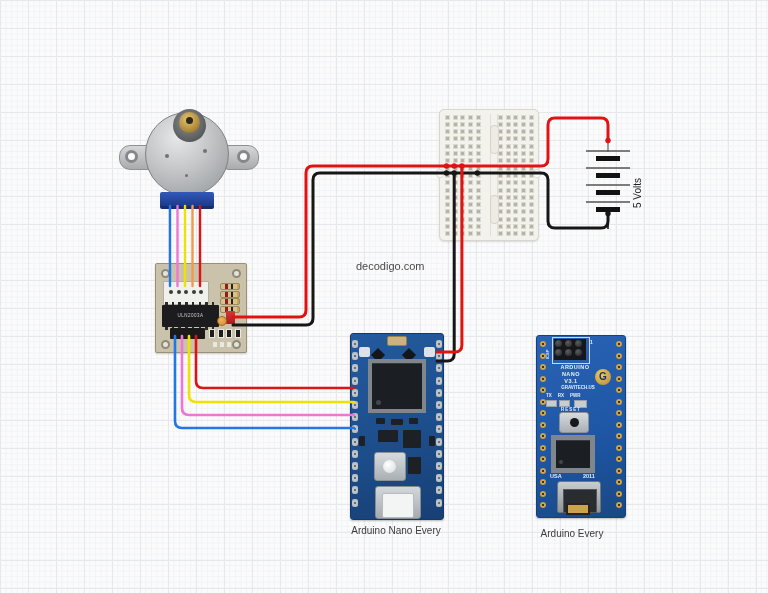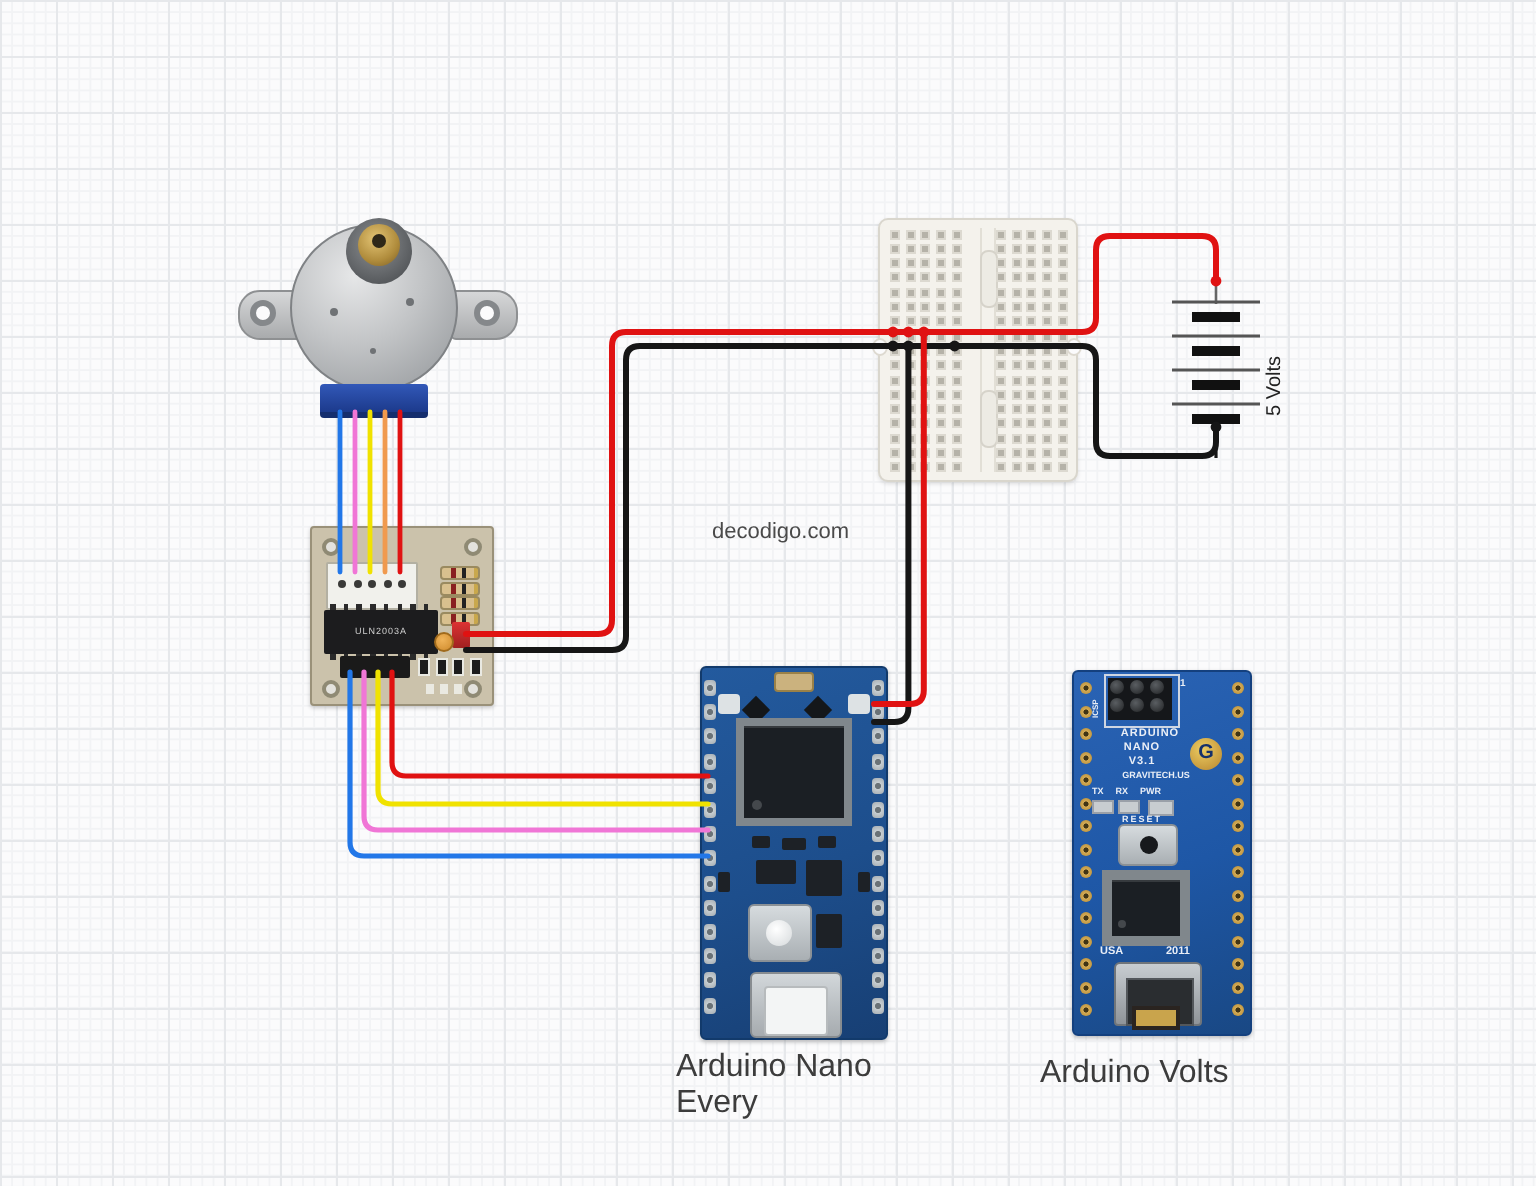--- a/index.html
+++ b/index.html
@@ -8,21 +8,21 @@
     font-family:"Liberation Sans",sans-serif;
     background-color:#fbfbfc;
     background-image:
       linear-gradient(#e6e8eb 1px, transparent 1px),
       linear-gradient(90deg,#e6e8eb 1px, transparent 1px),
       linear-gradient(#f2f3f5 1px, transparent 1px),
       linear-gradient(90deg,#f2f3f5 1px, transparent 1px);
     background-size:28px 28px,28px 28px,5.6px 5.6px,5.6px 5.6px;
   }
   .abs{position:absolute;}
-  .caption{font-size:16px;color:#3c3c3c;}
+  .caption{font-size:10px;color:#3c3c3c;text-align:center;}
   
   .ear{background:linear-gradient(180deg,#d6d7d8,#a9abad);border:1px solid #8e9092;}
   .earL{border-radius:11px 3px 3px 11px;}
   .earR{border-radius:3px 11px 11px 3px;}
   .earhole{border-radius:50%;background:#fbfbfc;border:3px solid #85888b;box-sizing:border-box;}
   .motorbody{border-radius:50%;border:1px solid #7f8285;
     background:radial-gradient(circle at 38% 30%,#e6e7e8,#c2c4c6 45%,#a3a6a9 80%,#8f9295);}
   .shaftring{border-radius:50%;background:radial-gradient(circle at 45% 40%,#8d9093,#595c5f 70%,#46494c);}
   .shaft{border-radius:50%;background:radial-gradient(circle at 42% 35%,#e3c474,#b08c3c 60%,#7a5c22);}
   .shafthole{border-radius:50%;background:#2f2818;}
@@ -459,21 +459,21 @@
     <div class="abs fringe" style="left:14px;top:99px;width:44px;height:38px;"></div>
     <div class="abs chip" style="left:19px;top:104px;width:34px;height:28px;"></div>
     <div class="abs chipdot" style="left:22px;top:124px;width:4px;height:4px;"></div>
     <div class="abs silk" style="left:13px;top:137px;font-size:5.5px;">USA</div>
     <div class="abs silk" style="left:46px;top:137px;font-size:5.5px;">2011</div>
     <div class="abs usbN" style="left:20px;top:145px;width:42px;height:30px;">
       <div class="abs usbNface" style="left:5px;top:7px;width:32px;height:22px;"></div>
     </div>
     <div class="abs usbNtip" style="left:29px;top:167px;width:24px;height:12px;"></div>
   </div>
-  <div class="abs caption" style="left:520px;top:528px;width:104px;">Arduino Volts</div>
+  <div class="abs caption" style="left:520px;top:528px;width:104px;">Arduino Every</div>
 
   <svg class="abs" id="wire-layer" style="left:0;top:0;" width="768" height="593" viewBox="0 0 768 593">
       <path d="M170,206 V286" stroke="#2277e8" stroke-width="2.4" fill="none" stroke-linecap="round"></path>
       <path d="M177.5,206 V286" stroke="#f076d6" stroke-width="2.4" fill="none" stroke-linecap="round"></path>
       <path d="M185,206 V286" stroke="#f0e200" stroke-width="2.4" fill="none" stroke-linecap="round"></path>
       <path d="M192.5,206 V286" stroke="#f09a4e" stroke-width="2.4" fill="none" stroke-linecap="round"></path>
       <path d="M200,206 V286" stroke="#e01212" stroke-width="2.4" fill="none" stroke-linecap="round"></path>
       <path d="M196,336 V381 Q196,388 203,388 H354" stroke="#e01212" stroke-width="2.6" fill="none" stroke-linecap="round"></path>
       <path d="M189,336 V395 Q189,402 196,402 H354" stroke="#f0e200" stroke-width="2.6" fill="none" stroke-linecap="round"></path>
       <path d="M182,336 V408 Q182,415 189,415 H354" stroke="#f076d6" stroke-width="2.6" fill="none" stroke-linecap="round"></path>

